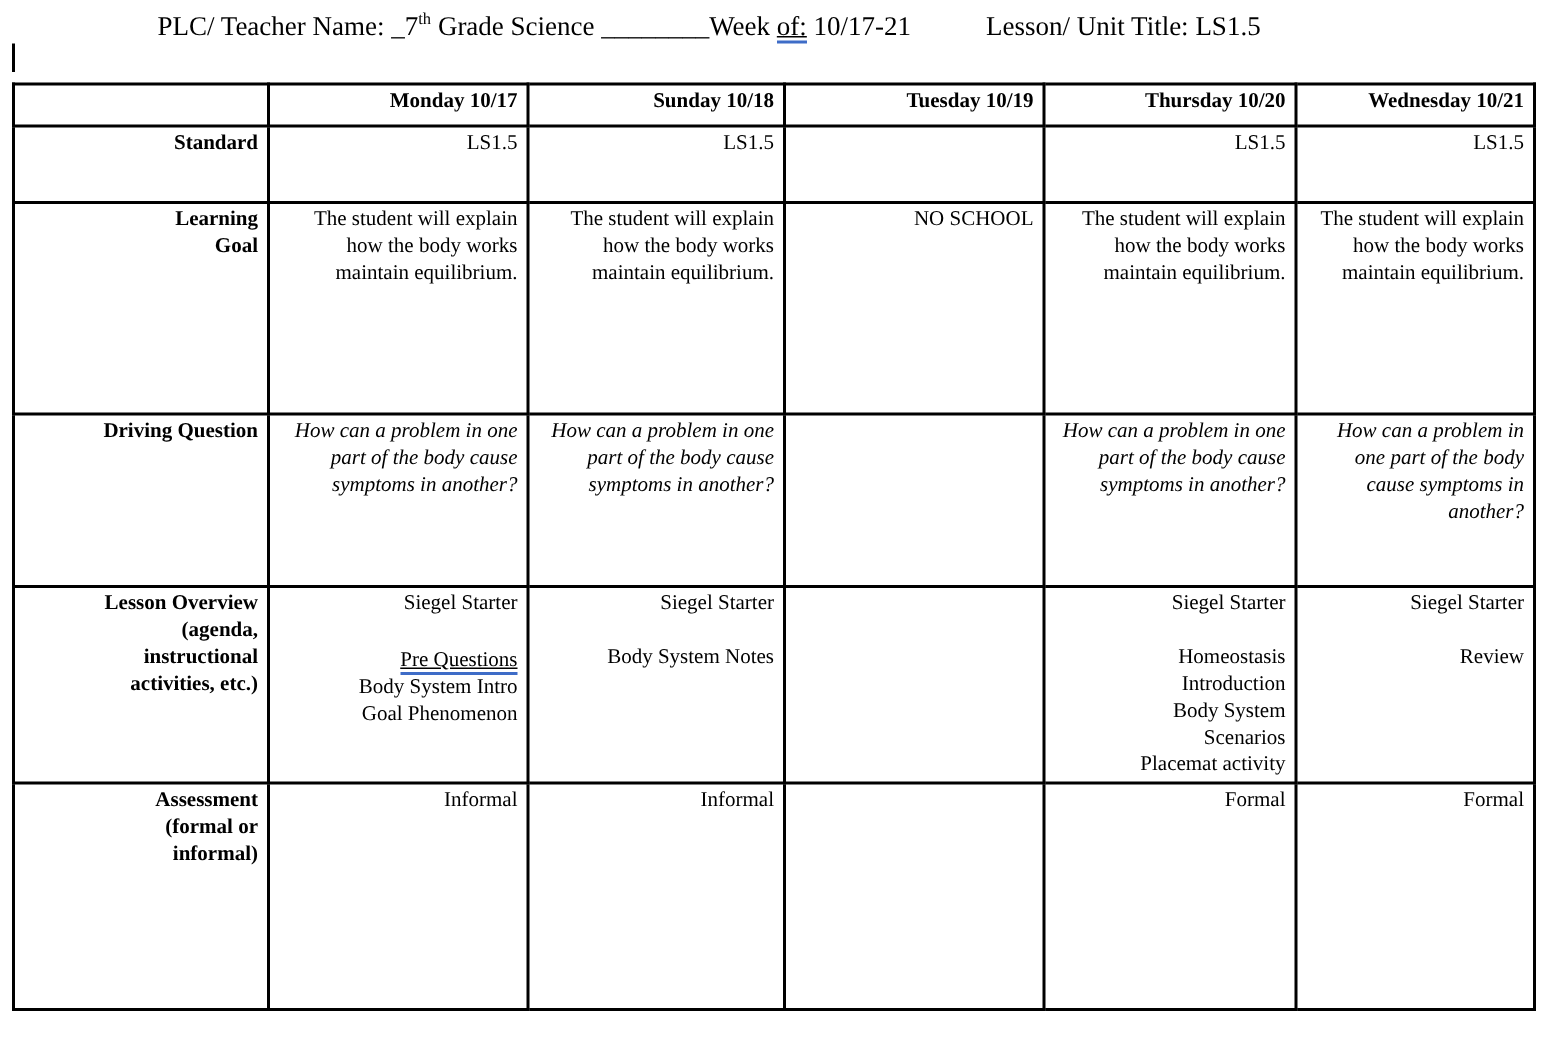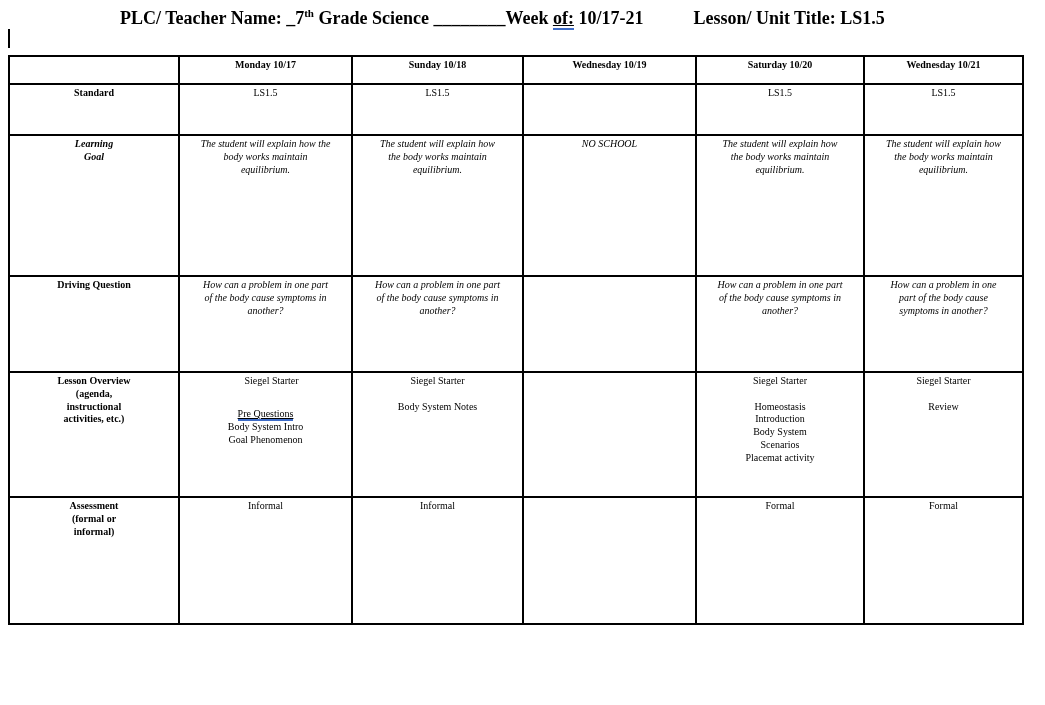--- a/index.html
+++ b/index.html
@@ -8,21 +8,21 @@
     width: 1045px; height: 705px;
     background: #ffffff;
     font-family: "Liberation Serif", "DejaVu Serif", serif;
     color: #000000;
   }
   .page { position: relative; width: 1045px; height: 705px; overflow: hidden; }
 
   
   .doc-title {
     position: absolute; top: 7px; left: 105px;
-    font-size: 18px; font-weight: bold; white-space: nowrap; margin-left: 15px;
+    font-size: 18px; font-weight: normal; white-space: nowrap;
   }
   .doc-title sup { font-size: 11px; vertical-align: super; }
   .week-of {
     text-decoration: underline;
     display: inline-block;
     border-bottom: 2px solid #3E6CC7;
     line-height: 1.05;
   }
   .title-gap { display: inline-block; width: 50px; }
 
@@ -33,24 +33,24 @@
   }
 
   
   table.plan {
     position: absolute; left: 8px; top: 55px;
     width: 1014px;
     border-collapse: collapse; table-layout: fixed;
   }
   table.plan th, table.plan td {
     border: 2px solid #000;
-    padding: 2px 20px;
+    padding: 2px 6px;
     vertical-align: top;
-    text-align: center;
-    font-size: 10px;
+    text-align: right;
+    font-size: 14px;
     line-height: 1.28;
     overflow: hidden;
   }
   th.day {
     font-size: 17px; font-weight: bold;
     text-align: center; vertical-align: middle;
     padding: 1px 2px;
   }
   td.rowlabel {
     font-size: 17px; font-weight: bold;
@@ -64,24 +64,24 @@
   .starter-indent { text-indent: 12px; }
   .line-gap { height: 20px; }
   .u-blue {
     display: inline-block;
     text-decoration: underline;
     border-bottom: 2px solid #3E6CC7;
     line-height: 1.1;
   }
   tr.r-header   { height: 28px; }
   tr.r-standard { height: 51px; }
-  tr.r-goal     { height: 141px; font-style: italic; }
-  tr.r-question { height: 96px; }
+  tr.r-goal     { height: 141px; }
+  tr.r-question { height: 115px; }
   tr.r-overview { height: 125px; }
-  tr.r-assess   { height: 127px; margin-left: 38px; }
+  tr.r-assess   { height: 151px; margin-left: 38px; }
   tr.r-cavalier { height: 28px; }
 </style>
 </head>
 <body>
 
 <div class="page">
 
   <div class="doc-title"><span>PLC/ Teacher Name: _7</span><sup>th</sup><span> Grade Science ________Week </span><span class="week-of">of:</span><span> 10/17-21</span><span class="title-gap"></span><span>Lesson/ Unit Title: LS1.5</span></div>
 
   <div class="stray-tick"></div>
@@ -94,22 +94,22 @@
       <col style="width:173px">
         <col style="width:168px">
         <col style="width:159px">
     </colgroup>
 
     <tbody>
         <tr class="r-header">
       <th class="day"></th>
       <th class="day">Monday 10/17</th>
       <th class="day">Sunday 10/18</th>
-      <th class="day">Wednesday 10/19</th>
-      <th class="day">Saturday 10/20</th>
+      <th class="day">Tuesday 10/19</th>
+      <th class="day">Thursday 10/20</th>
       <th class="day">Wednesday 10/21</th>
     </tr>
 
     <tr class="r-standard">
       <td class="rowlabel">Standard</td>
       <td>LS1.5</td>
       <td>LS1.5</td>
       <td></td>
       <td>LS1.5</td>
       <td>LS1.5</td>

